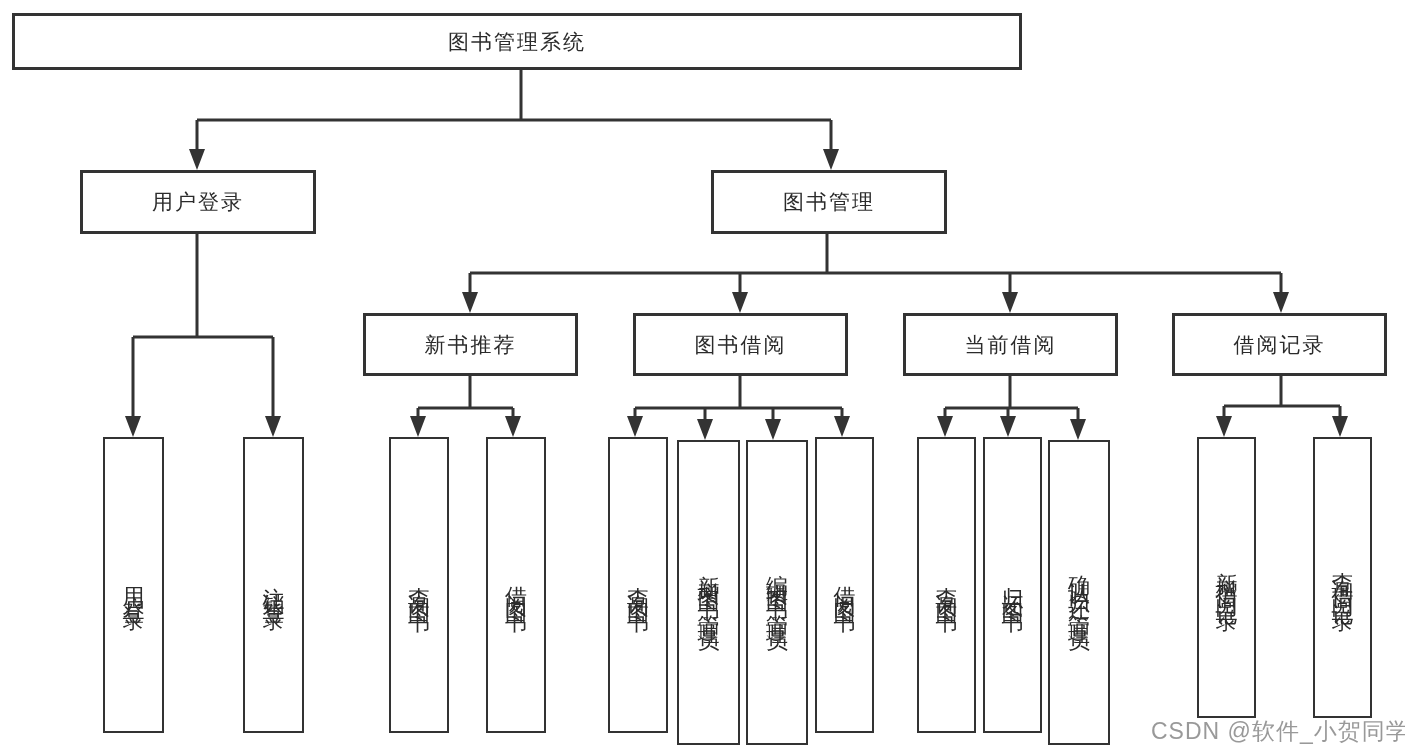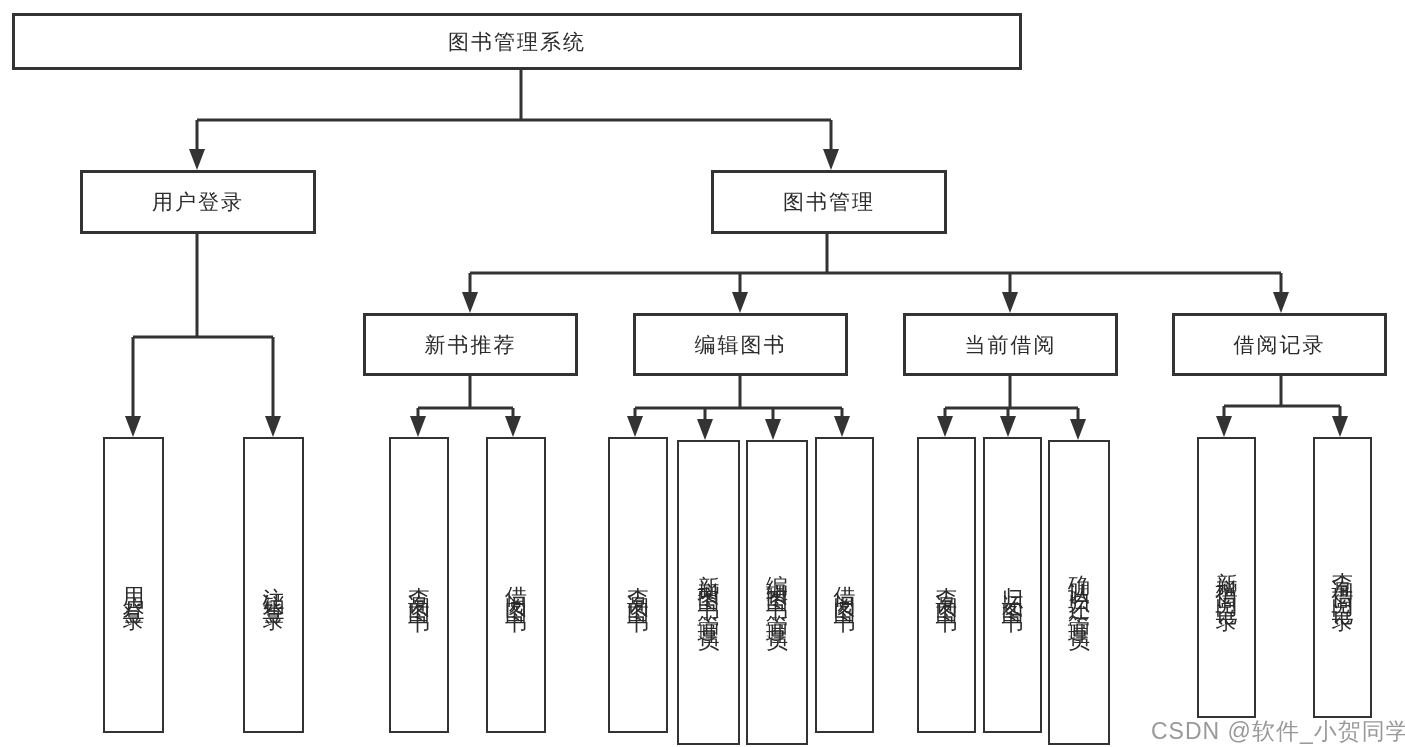--- a/index.html
+++ b/index.html
@@ -94,21 +94,21 @@
     <span>用户登录</span>
   </div>
   <div class="box h" style="left:363px;top:313px;width:215px;height:63px;">
     <span>新书推荐</span>
   </div>
 
   <div class="box h" style="left:711px;top:170px;width:236px;height:64px;">
     <span>图书管理</span>
   </div>
   <div class="box h" style="left:633px;top:313px;width:215px;height:63px;">
-    <span>编辑图书</span>
+    <span>图书借阅</span>
   </div>
   <div class="box h" style="left:903px;top:313px;width:215px;height:63px;font-family:Liberation Mono, monospace;">
     <span>当前借阅</span>
   </div>
   <div class="box h" style="left:1172px;top:313px;width:215px;height:63px;">
     <span>借阅记录</span>
   </div>
 
   <div class="box v" style="left:103px;top:437px;width:61px;height:296px;">
     <span>用户登录</span>

